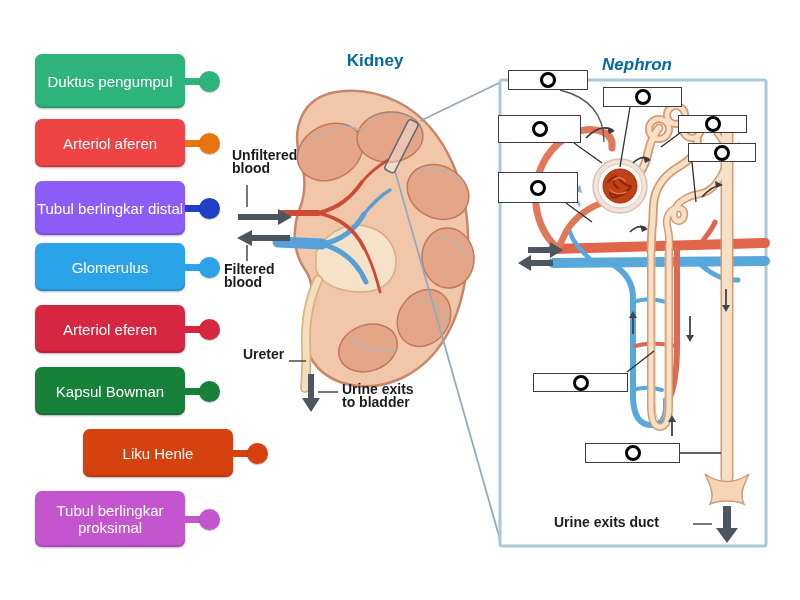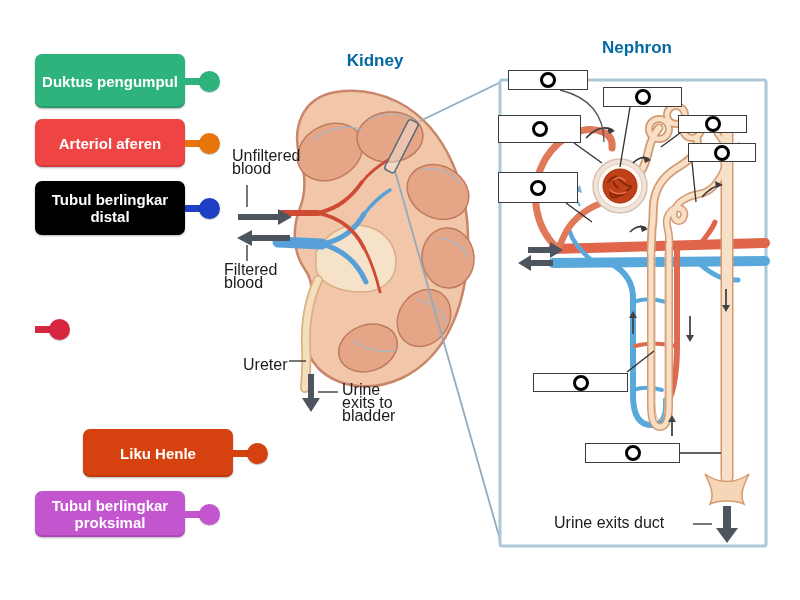--- a/index.html
+++ b/index.html
@@ -3,33 +3,33 @@
 <meta charset="utf-8">
 <style>
   html,body{margin:0;padding:0;background:#fff;}
   .page{position:relative;width:800px;height:600px;background:#ffffff;overflow:hidden;
         font-family:"Liberation Sans",sans-serif;}
   .page svg{position:absolute;left:0;top:0;}
 
   
   .opt-row{position:absolute;left:35px;display:flex;align-items:center;}
   .opt-box{width:150px;height:100%;display:flex;align-items:center;justify-content:center;
-           text-align:center;color:#fff;font-weight:bold;font-size:15px;line-height:17px;
+           text-align:center;color:#fff;font-weight:normal;font-size:15px;line-height:17px;
            border-radius:7px;box-shadow:0 1px 2px rgba(0,0,0,.30), inset 0 -2px rgba(0,0,0,.12);}
   .knob{display:flex;align-items:center;height:100%;}
   .knob-stem{width:15px;height:7px;}
   .knob-dot{width:21px;height:21px;border-radius:50%;margin-left:-1px;box-shadow:0 1px 1px rgba(0,0,0,.25);}
 
   
   .drop-box{position:absolute;background:#fff;border:1.3px solid #3c3c3c;
             display:flex;align-items:center;justify-content:center;box-sizing:border-box;}
   .ring{width:10px;height:10px;border:3.6px solid #000;border-radius:50%;background:#fff;}
 
   
-  .dlabel{position:absolute;font-size:16px;font-weight:normal;color:#1c1c1c;line-height:13px;}
+  .dlabel{position:absolute;font-size:14px;font-weight:bold;color:#1c1c1c;line-height:13px;}
   .dtitle{position:absolute;font-size:17px;font-weight:bold;color:#0369a1;text-align:center;}
 </style>
 </head>
 <body>
 
 <div class="page">
 
 <svg width="800" height="600" viewBox="0 0 800 600">
 
   <g>
@@ -197,25 +197,25 @@
     <line x1="680" y1="453" x2="721" y2="453"></line>
     <line x1="693" y1="524" x2="712" y2="524"></line>
     <line x1="289" y1="361" x2="306" y2="361"></line>
     <line x1="247" y1="185" x2="247" y2="207"></line>
     <line x1="247" y1="245" x2="247" y2="261"></line>
     <line x1="318" y1="392" x2="338" y2="392"></line>
   </g>
 </svg>
 
 <div class="dtitle" style="left:335px;top:51px;width:80px;">Kidney</div>
-<div class="dtitle" style="left:595px;top:38px;width:84px;">Nephron</div>
+<div class="dtitle" style="left:595px;top:55px;width:84px;font-style:italic;">Nephron</div>
 
 <div class="dlabel" style="left:232px;top:149px;width:62px;">Unfiltered blood</div>
 <div class="dlabel" style="left:224px;top:263px;width:52px;">Filtered blood</div>
-<div class="dlabel" style="left:243px;top:358px;width:48px;">Ureter</div>
+<div class="dlabel" style="left:243px;top:348px;width:48px;">Ureter</div>
 <div class="dlabel" style="left:342px;top:383px;width:72px;">Urine exits to bladder</div>
 <div class="dlabel" style="left:554px;top:516px;width:106px;white-space:nowrap;">Urine exits duct</div>
 
 <div class="drop-box" style="left:508px;top:70px;width:80px;height:20px;">
       <span class="ring"></span>
     </div>
 <div class="drop-box" style="left:498px;top:115px;width:83px;height:28px;">
       <span class="ring"></span>
     </div>
 <div class="drop-box" style="left:498px;top:172px;width:80px;height:31px;">
@@ -245,40 +245,55 @@
       </div>
 </div>
 <div class="opt-row" style="top:119px;height:48px;">
   <div class="opt-box paint" style="background: #ef4444;">Arteriol aferen</div>
   <div class="knob">
         <div class="knob-stem paint" style="background: rgb(232, 117, 12);"></div>
         <div class="knob-dot paint" style="background: rgb(232, 117, 12);"></div>
       </div>
 </div>
 <div class="opt-row" style="top:181px;height:54px;">
-  <div class="opt-box paint" style="background: #000000;">Tubul berlingkar distal</div>
+  <div class="opt-box paint" style="background: #8b5cf6;">Tubul berlingkar distal</div>
   <div class="knob">
         <div class="knob-stem paint" style="background: rgb(31, 63, 196);"></div>
         <div class="knob-dot paint" style="background: rgb(31, 63, 196);"></div>
       </div>
 </div>
+<div class="opt-row" style="top:243px;height:48px;">
+  <div class="opt-box paint" style="background: rgb(43, 163, 232);">Glomerulus</div>
+  <div class="knob">
+        <div class="knob-stem paint" style="background: rgb(43, 163, 232);"></div>
+        <div class="knob-dot paint" style="background: rgb(43, 163, 232);"></div>
+      </div>
+</div>
 <div class="opt-row" style="top:305px;height:48px;">
+  <div class="opt-box paint" style="background: rgb(215, 38, 63);">Arteriol eferen</div>
   <div class="knob">
         <div class="knob-stem paint" style="background: rgb(215, 38, 63);"></div>
         <div class="knob-dot paint" style="background: rgb(215, 38, 63);"></div>
       </div>
 </div>
+<div class="opt-row" style="top:367px;height:48px;">
+  <div class="opt-box paint" style="background: rgb(23, 129, 58);">Kapsul Bowman</div>
+  <div class="knob">
+        <div class="knob-stem paint" style="background: rgb(23, 129, 58);"></div>
+        <div class="knob-dot paint" style="background: rgb(23, 129, 58);"></div>
+      </div>
+</div>
 <div class="opt-row" style="top:429px;height:48px;padding-left:48px;">
   <div class="opt-box paint" style="background: rgb(213, 66, 15);">Liku Henle</div>
   <div class="knob">
         <div class="knob-stem paint" style="background: rgb(213, 66, 15);"></div>
         <div class="knob-dot paint" style="background: rgb(213, 66, 15);"></div>
       </div>
 </div>
-<div class="opt-row" style="top:491px;height:46px;">
+<div class="opt-row" style="top:491px;height:56px;">
   <div class="opt-box paint" style="background: rgb(195, 85, 207);">Tubul berlingkar proksimal</div>
   <div class="knob">
         <div class="knob-stem paint" style="background: rgb(195, 85, 207);"></div>
         <div class="knob-dot paint" style="background: rgb(195, 85, 207);"></div>
       </div>
 </div>
 
 </div>
 
 </body></html>

